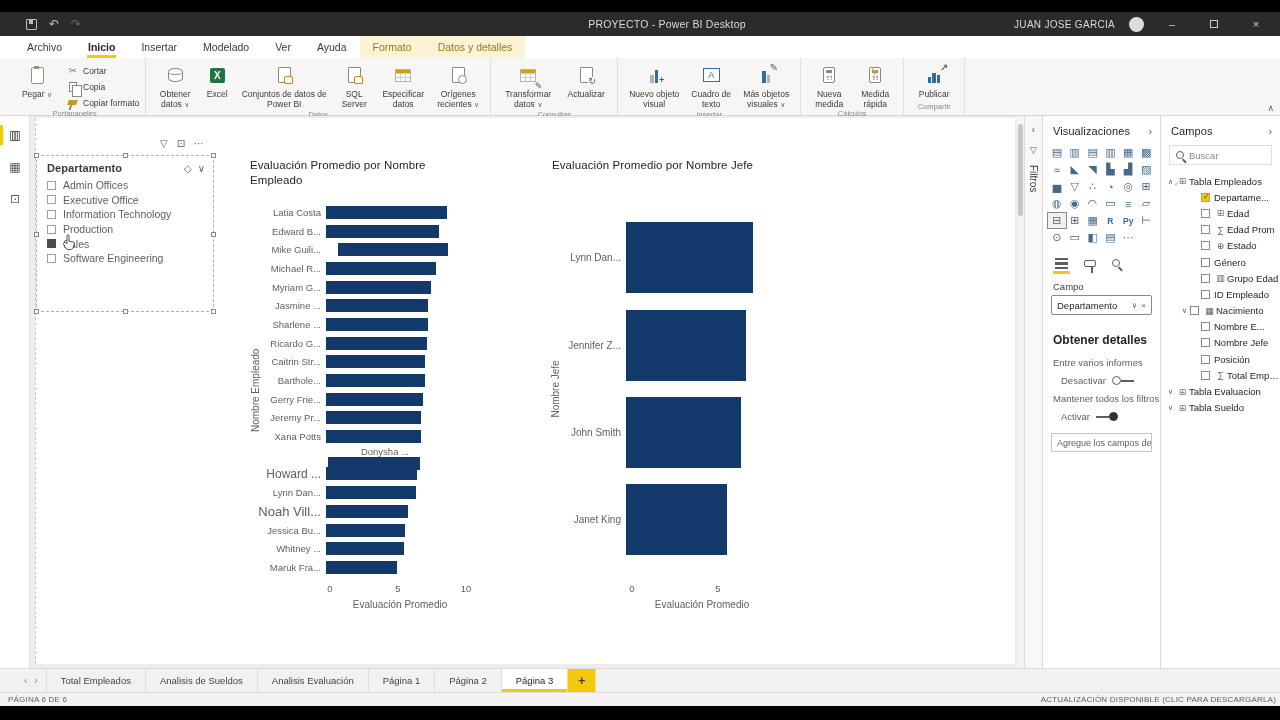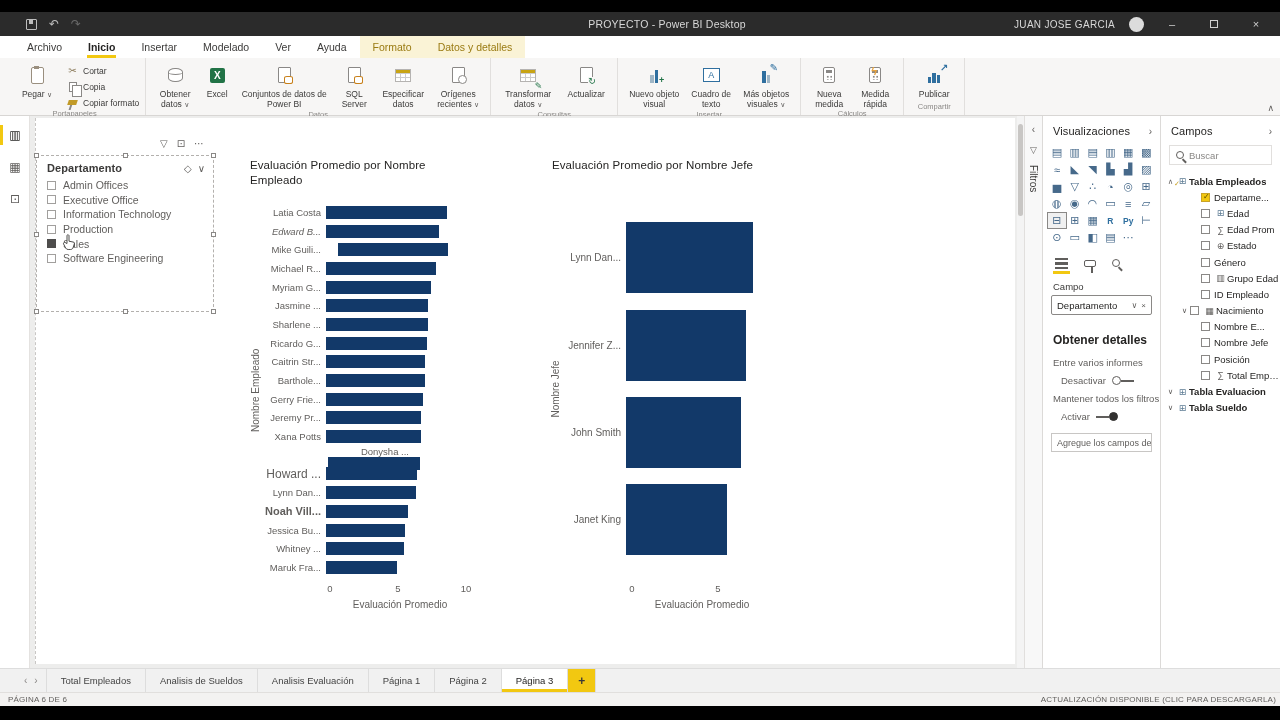--- a/index.html
+++ b/index.html
@@ -153,21 +153,21 @@
   .ftree { padding-left:4px; }
   .frow { display:flex; align-items:center; height:16.2px; font-size:9.5px; color:#252423; white-space:nowrap; overflow:hidden; }
   .f-chev { width:11px; font-size:7.5px; color:#605e5c; text-align:center; flex:0 0 auto; }
   .f-box { width:9px; height:9px; border:1px solid #8a8886; background:#fff; margin-right:4px; flex:0 0 auto; position:relative; }
   .f-box.yellow { background:#f2c811; border-color:#c9a227; }
   .f-box.yellow::after { content:"✓"; position:absolute; left:1px; top:-2px; font-size:8px; color:#5c4a00; }
   .f-ic { width:13px; font-size:9px; color:#5f7d95; flex:0 0 auto; text-align:center; position:relative; }
   .f-ic.gray { color:#605e5c; }
   .f-ic .chk { position:absolute; left:-2px; bottom:-2px; font-size:7px; color:#c9a227; }
   .f-lab { overflow:hidden; text-overflow:ellipsis; }
-  .f-table-head { font-weight:bold; }
+  .f-table-head { font-weight:normal; }
 
   
   .sheettabs { position:absolute; top:656px; left:0; right:0; height:24px; background:#f1f1f1; border-top:1px solid #dddddd; display:flex; align-items:stretch; }
   .st-nav { display:flex; align-items:center; gap:7px; padding:0 8px 0 24px; color:#8a8886; font-size:10px; }
   .stab { display:flex; align-items:center; padding:0 14px; font-size:9.5px; color:#444; border-right:1px solid #dddddd; position:relative; white-space:nowrap; }
   .stab:first-of-type { border-left:1px solid #dddddd; }
   .stab.active { background:#fff; color:#252423; }
   .stab.active::after { content:""; position:absolute; left:0; right:0; bottom:0; height:3px; background:#f2c811; }
   .stab.addtab { background:#f2c811; color:#3b3a39; font-size:12px; padding:0 10px; font-weight:bold; }
 
@@ -425,21 +425,21 @@
       <path d="M5 1.5 C5 .5 7 .5 7 1.8 V7.2 L11 8 c1 .2 1.6 1 1.3 2 L11.2 13.3 c-.3 1.2-1.2 2.2-2.7 2.2 H6.2 C5.1 15.5 4.2 15 3.6 14 L1.6 10 c-.5-1 .5-2 1.5-1.5 L5 9.5 Z" fill="#fff" stroke="#3b3a39" stroke-width="0.9"></path>
     </svg>
 
     <div class="chart" id="chart1">
       <div class="c-title">Evaluación Promedio por Nombre Empleado</div>
       <div class="c-rows" style="top: 53px;">
           <div class="c-row" style="height: 18.7px;">
             <span class="c-lab" style="width: 80px; font-size: 9.5px;">Latia Costa</span>
             <span class="c-bar" style="height: 13px; width: 121.04px; background: rgb(18, 57, 105);"></span>
           </div>
-          <div class="c-row" style="height: 18.7px; font-style: italic;">
+          <div class="c-row" style="height: 18.7px;">
             <span class="c-lab" style="width: 80px; font-size: 9.5px;">Edward B...</span>
             <span class="c-bar" style="height: 13px; width: 112.88px; background: rgb(18, 57, 105);"></span>
           </div>
           <div class="c-row" style="height: 18.7px; gap: 12px;">
             <span class="c-lab" style="width: 80px; font-size: 9.5px;">Mike Guili...</span>
             <span class="c-bar" style="height: 13px; width: 110.16px; background: rgb(18, 57, 105);"></span>
           </div>
           <div class="c-row" style="height: 18.7px;">
             <span class="c-lab" style="width: 80px; font-size: 9.5px;">Michael R...</span>
             <span class="c-bar" style="height: 13px; width: 110.16px; background: rgb(18, 57, 105);"></span>
@@ -486,21 +486,21 @@
           </div>
           <div class="c-row" style="height: 18.7px;">
             <span class="c-lab" style="width: 80px; font-size: 12px;">Howard ...</span>
             <span class="c-bar" style="height: 13px; width: 91.12px; background: rgb(18, 57, 105);"></span>
           </div>
           <div class="c-row" style="height: 18.7px;">
             <span class="c-lab" style="width: 80px; font-size: 9.5px;">Lynn Dan...</span>
             <span class="c-bar" style="height: 13px; width: 89.76px; background: rgb(18, 57, 105);"></span>
           </div>
           <div class="c-row" style="height: 18.7px;">
-            <span class="c-lab" style="width: 80px; font-size: 11px; font-weight: bold;">Noah Vill...</span>
+            <span class="c-lab" style="width: 80px; font-size: 13px;">Noah Vill...</span>
             <span class="c-bar" style="height: 13px; width: 81.6px; background: rgb(18, 57, 105);"></span>
           </div>
           <div class="c-row" style="height: 18.7px;">
             <span class="c-lab" style="width: 80px; font-size: 9.5px;">Jessica Bu...</span>
             <span class="c-bar" style="height: 13px; width: 78.88px; background: rgb(18, 57, 105);"></span>
           </div>
           <div class="c-row" style="height: 18.7px;">
             <span class="c-lab" style="width: 80px; font-size: 9.5px;">Whitney ...</span>
             <span class="c-bar" style="height: 13px; width: 77.52px; background: rgb(18, 57, 105);"></span>
           </div>

